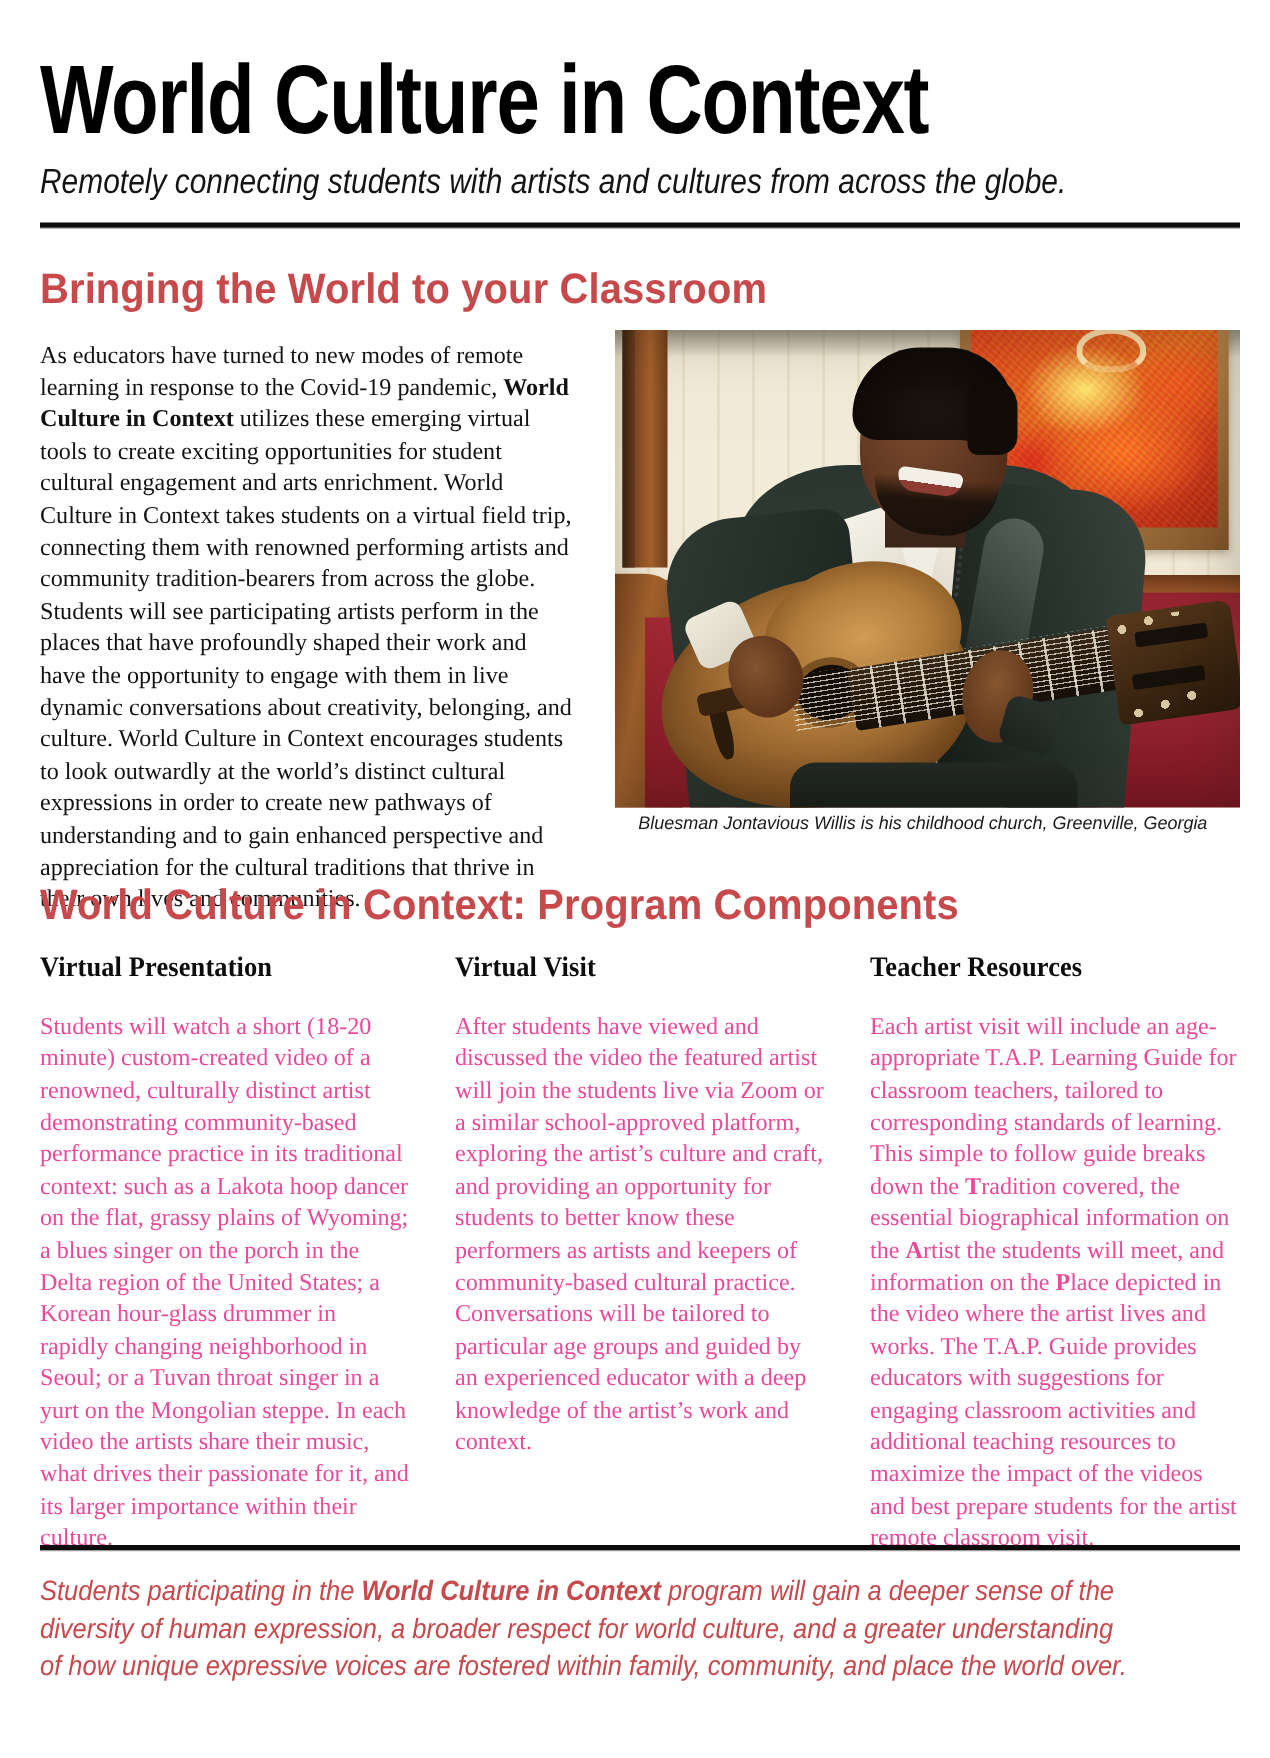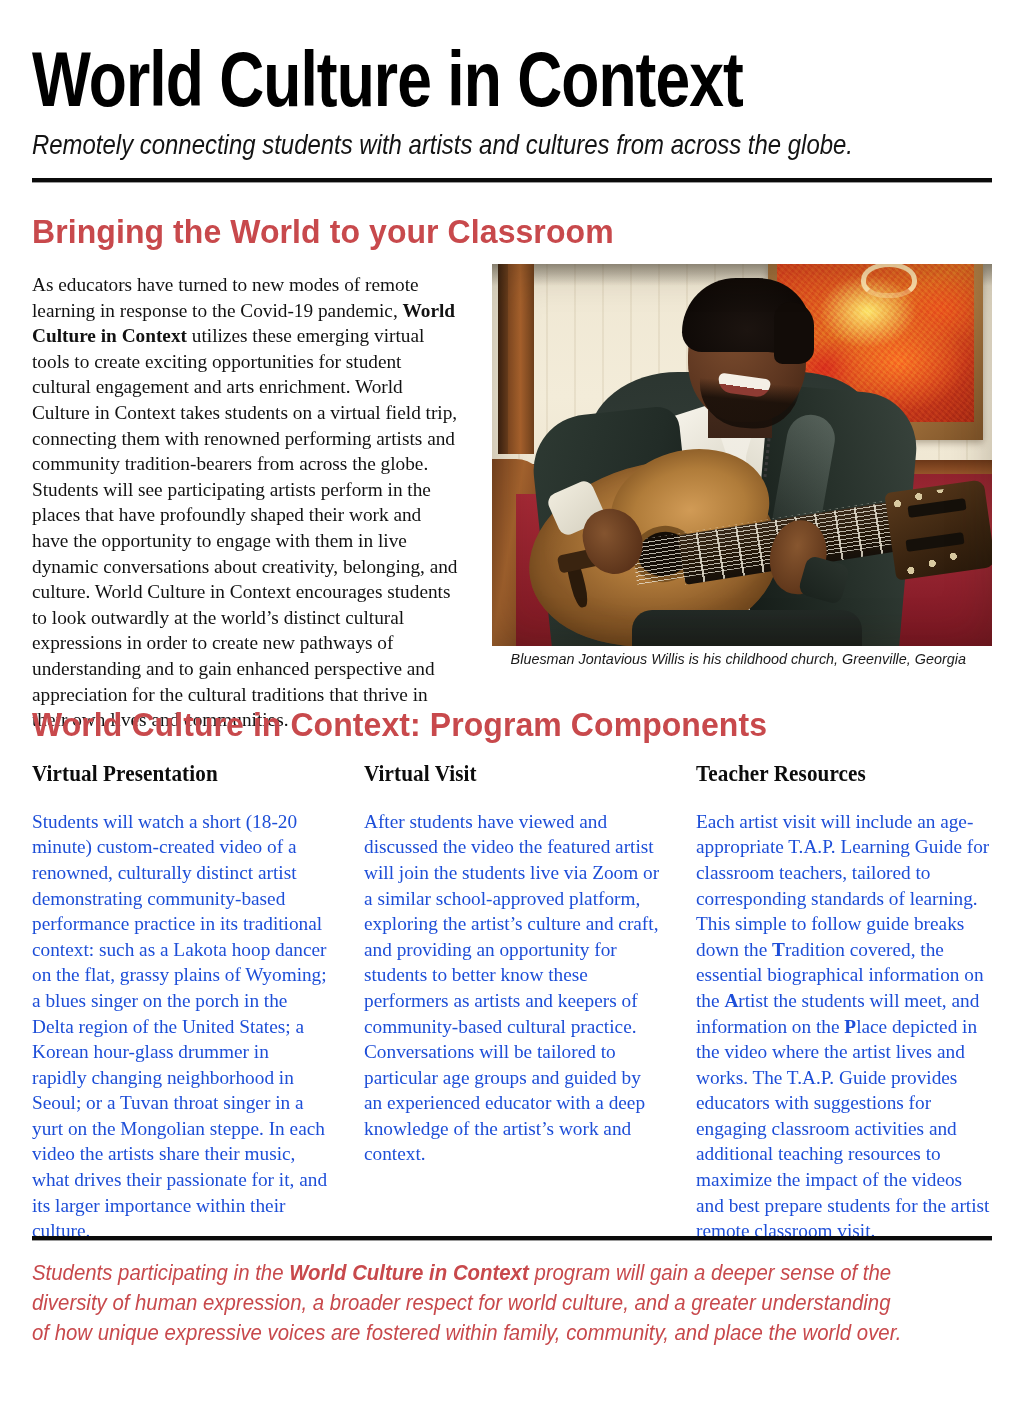--- a/index.html
+++ b/index.html
@@ -141,21 +141,21 @@
     margin: 0 0 22px 0;
     color: #0c0c0c;
     letter-spacing: 0.1px;
     transform: scaleX(0.94);
     transform-origin: left center;
     white-space: nowrap;
   }
   .column-body {
     font-size: 19.3px;
     line-height: 25.6px;
-    color: #1d4ed8;
+    color: #ec4899;
   }
   .column-body b { font-weight: 700; }
 
   
   .footer-statement {
     position: absolute;
     left: 32px;
     top: 1258px;
     width: 962px;
     font-family: "Liberation Sans", sans-serif;

